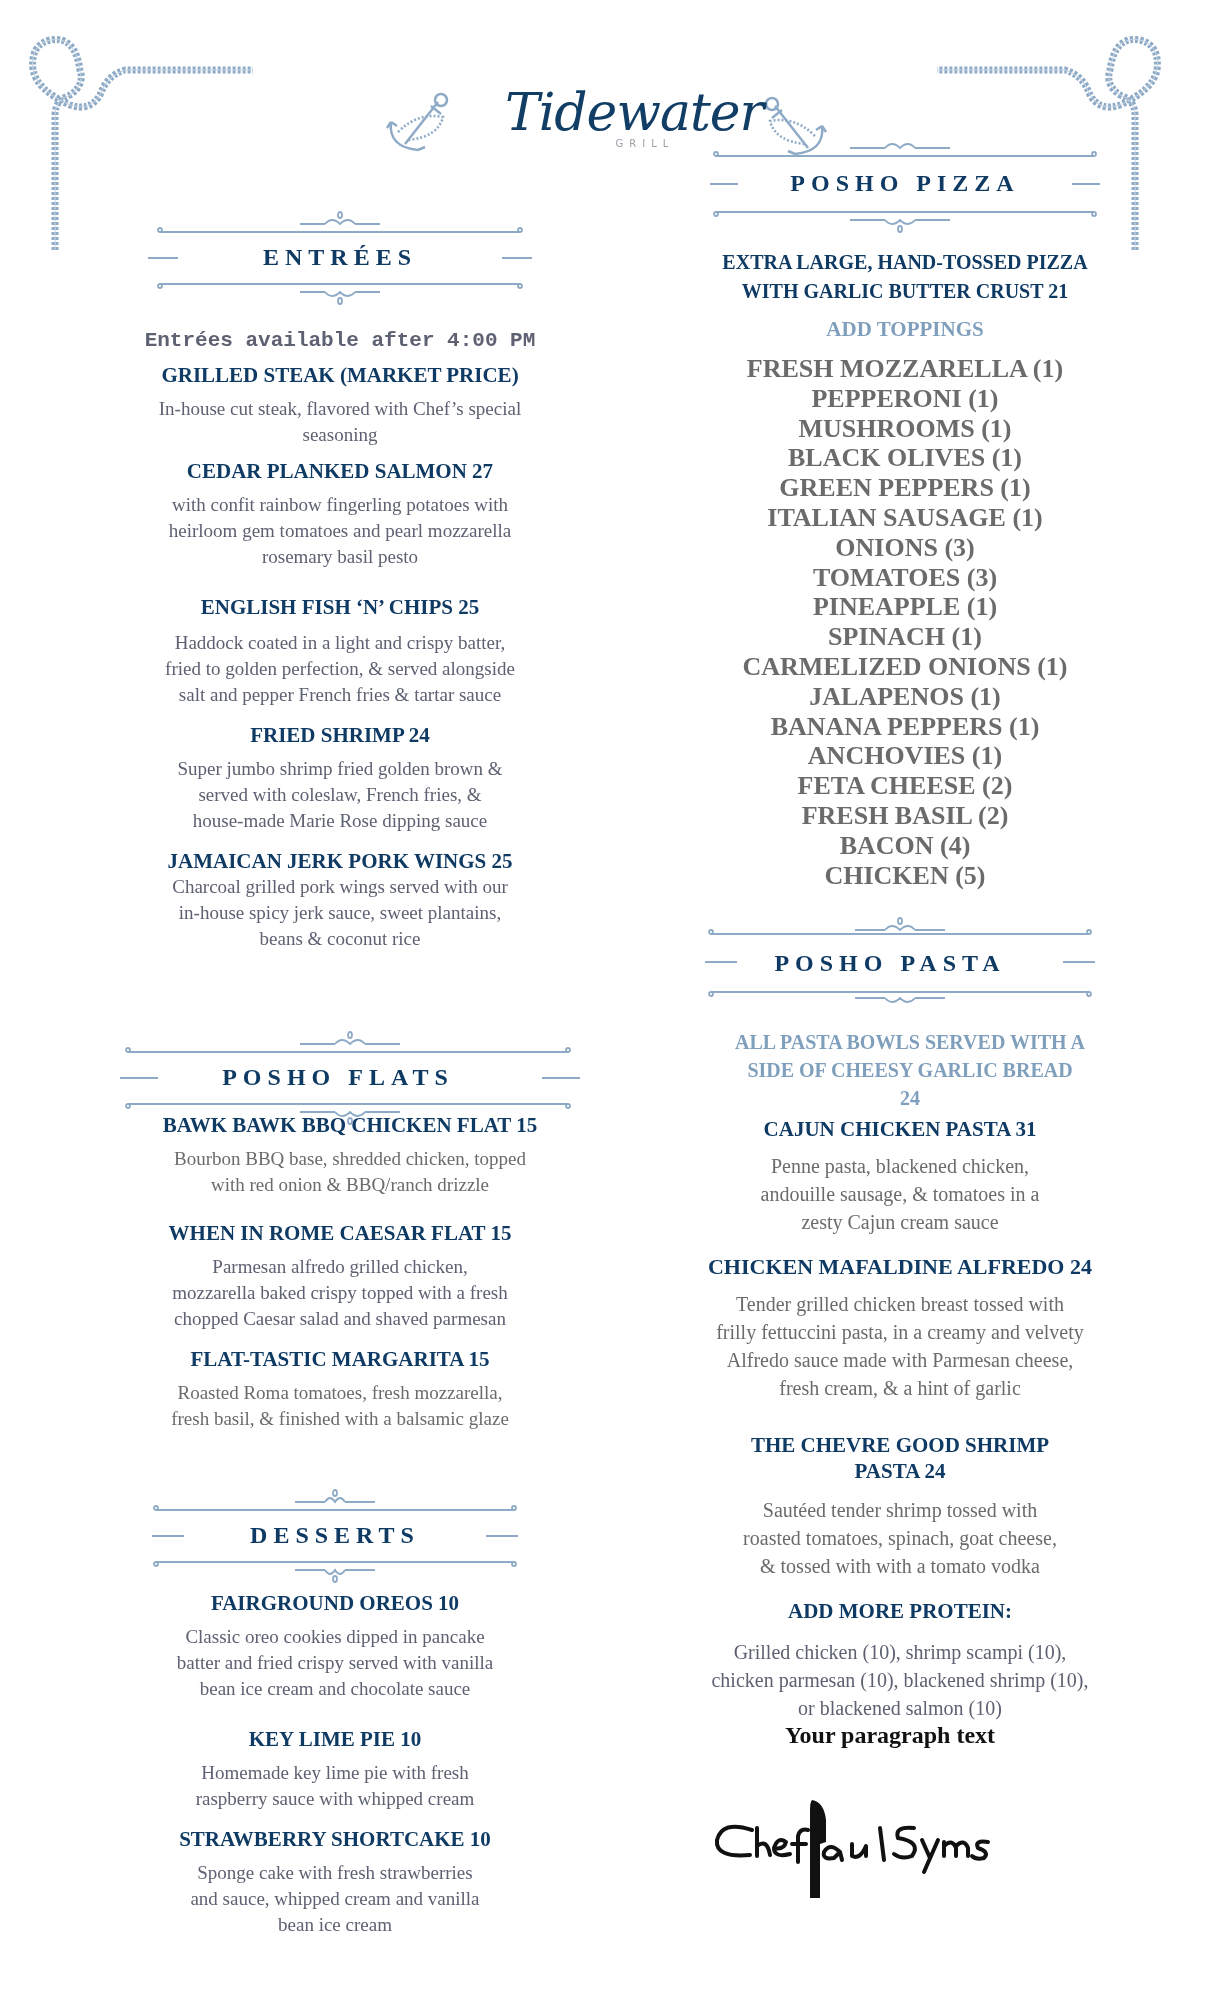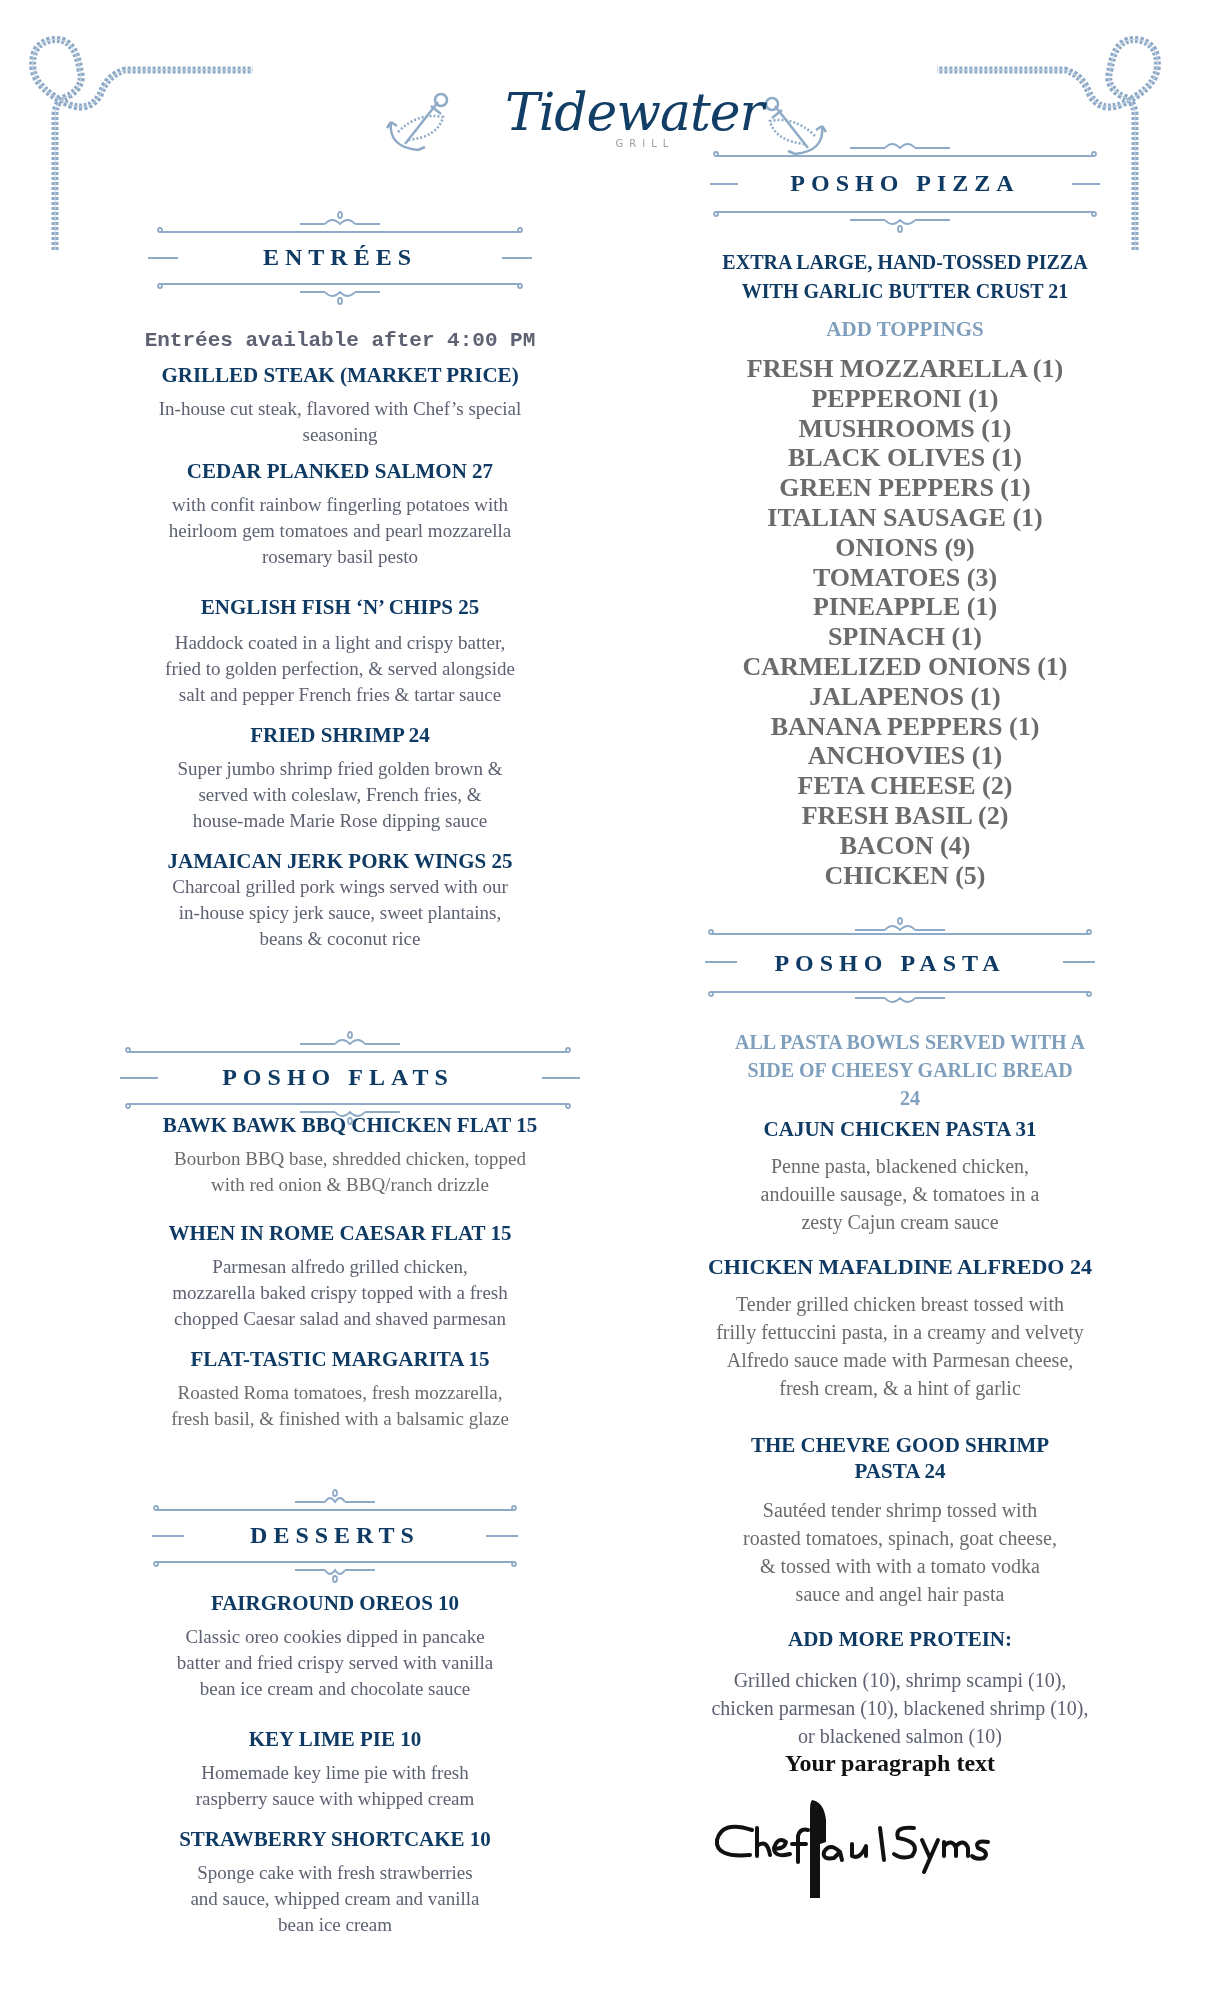--- a/index.html
+++ b/index.html
@@ -262,21 +262,21 @@
     <div>WITH GARLIC BUTTER CRUST  21</div>
   </div>
   <div class="toppings-head" style="margin-top:10px;padding-left:0">ADD TOPPINGS</div>
   <div style="margin-top:12px">
     <div class="topping-row">FRESH MOZZARELLA (1)</div>
     <div class="topping-row">PEPPERONI (1)</div>
     <div class="topping-row">MUSHROOMS (1)</div>
     <div class="topping-row">BLACK OLIVES (1)</div>
     <div class="topping-row">GREEN PEPPERS (1)</div>
     <div class="topping-row">ITALIAN SAUSAGE (1)</div>
-    <div class="topping-row">ONIONS (9)</div>
+    <div class="topping-row">ONIONS (3)</div>
     <div class="topping-row">TOMATOES (3)</div>
     <div class="topping-row">PINEAPPLE (1)</div>
     <div class="topping-row">SPINACH (1)</div>
     <div class="topping-row">CARMELIZED ONIONS (1)</div>
     <div class="topping-row">JALAPENOS (1)</div>
     <div class="topping-row">BANANA PEPPERS (1)</div>
     <div class="topping-row">ANCHOVIES (1)</div>
     <div class="topping-row">FETA CHEESE (2)</div>
     <div class="topping-row">FRESH BASIL (2)</div>
     <div class="topping-row">BACON (4)</div>
@@ -328,21 +328,20 @@
   </div>
   <div style="margin-top:30px">
     <div class="item-name">
       <div>THE CHEVRE GOOD SHRIMP</div>
       <div>PASTA   24</div>
     </div>
     <div class="item-desc" style="margin-top:12px;color:#6b6b6b;font-size:20px;line-height:28px">
       <div>Sautéed tender shrimp tossed with</div>
       <div>roasted tomatoes, spinach, goat cheese,</div>
       <div>&amp; tossed with  with a tomato vodka</div>
-      <div>sauce and angel hair pasta</div>
     </div>
   </div>
   <div class="item-name" style="margin-top:18px">ADD MORE PROTEIN:</div>
   <div class="item-desc" style="margin-top:14px;margin-left:-30px;margin-right:-30px;font-size:20px;line-height:28px">
     <div>Grilled chicken (10), shrimp scampi (10),</div>
     <div>chicken parmesan (10), blackened shrimp (10),</div>
     <div>or blackened salmon (10)</div>
   </div>
   <div class="para-text" style="margin-left:-20px">Your paragraph text</div>
 </div>

